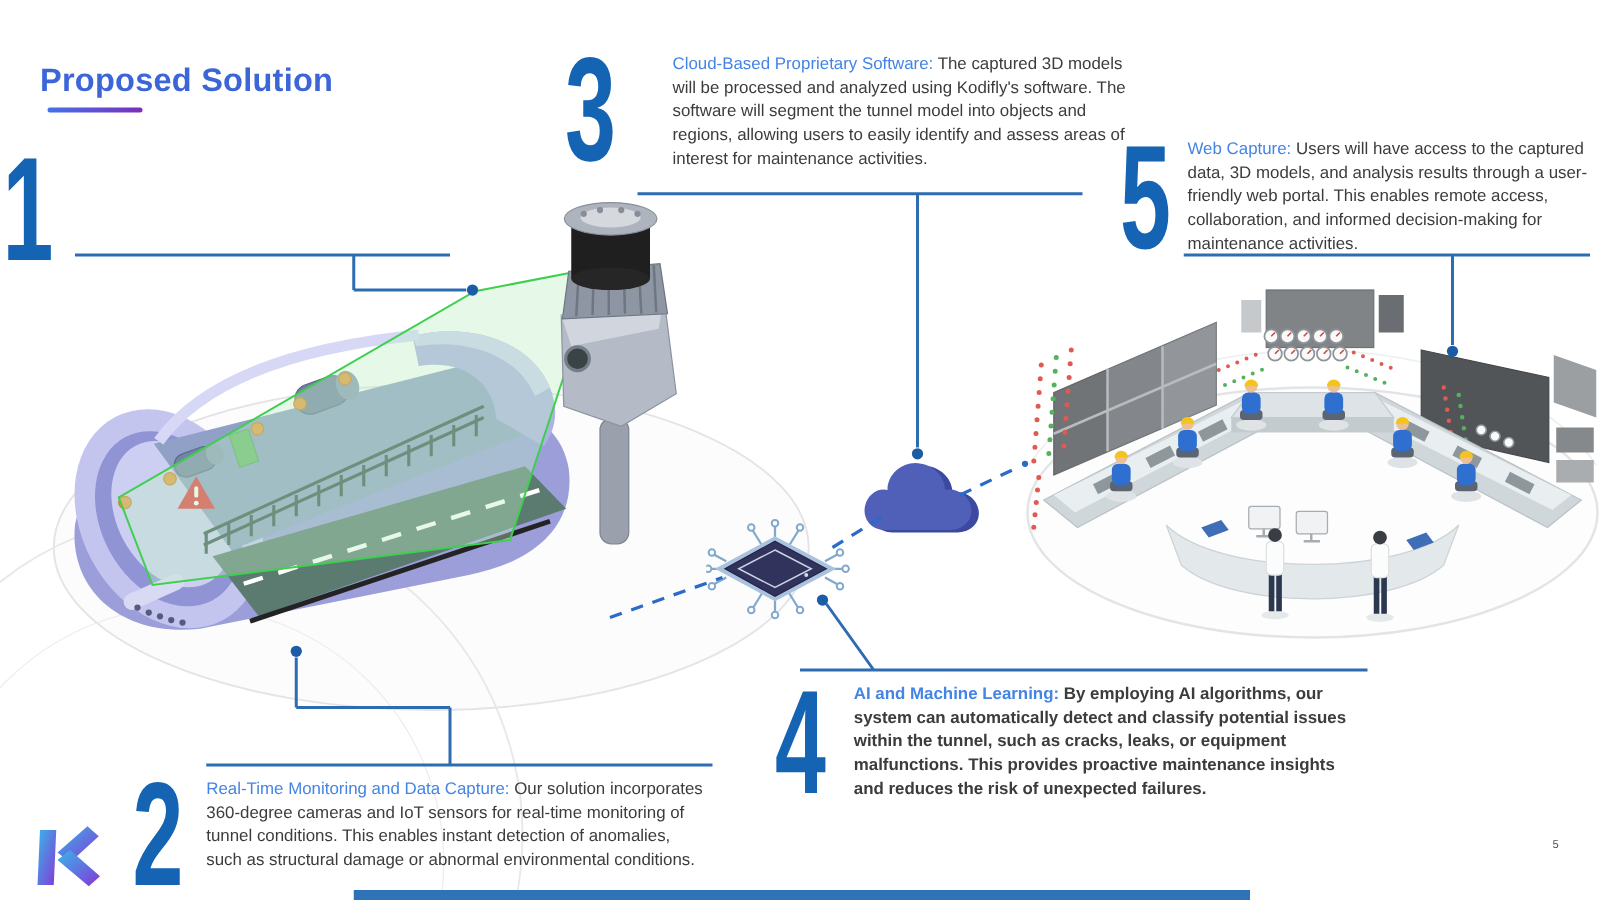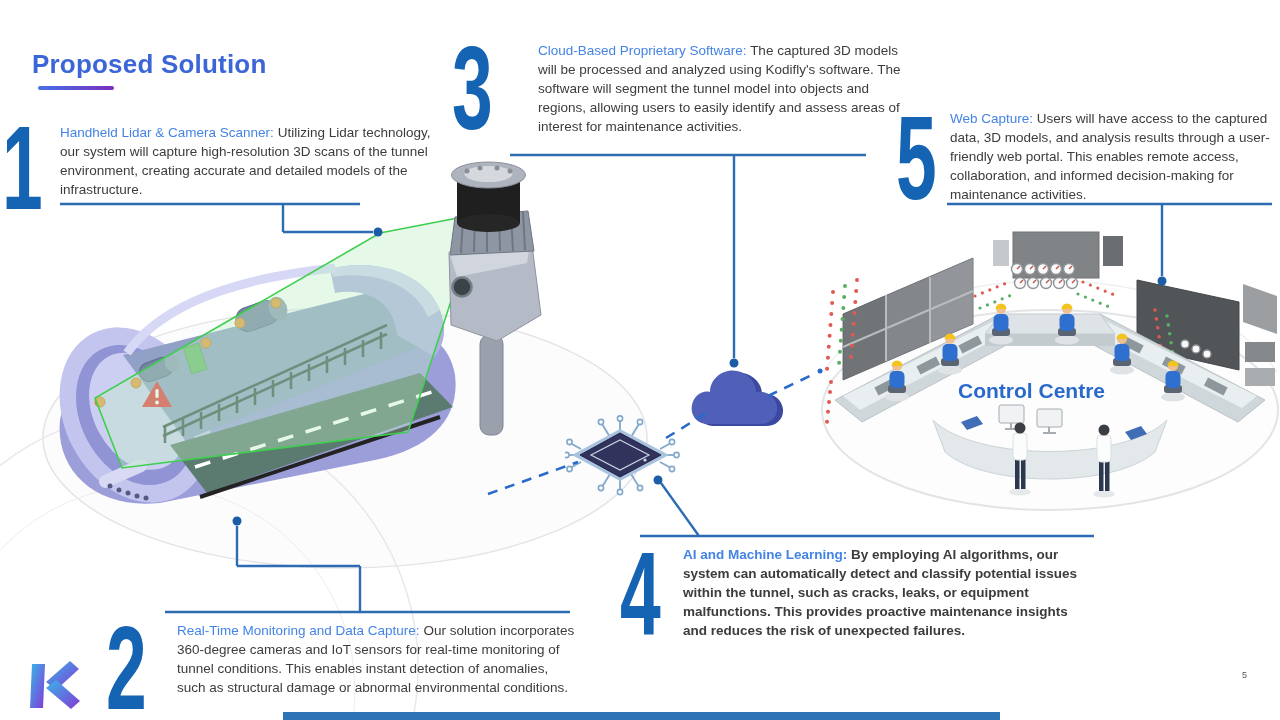--- a/index.html
+++ b/index.html
@@ -309,27 +309,23 @@
       <path d="M666,438 L708,412"></path>
       <path d="M768,396 L814,374"></path>
     </g>
     <circle cx="820" cy="371" r="2.5" fill="#2a6ac8"></circle>
   </svg>
 
   <div class="abs title" style="left:32px;top:49px;text-align:center;">Proposed Solution</div>
   <div class="abs underline" style="left:38px;top:86px;width:76px;"></div>
 
   <div class="abs num" style="left:2px;top:124px;">1</div>
-  <div class="abs tb" style="left:60px;top:123px;width:372px;">
-    <span class="hd">Handheld Lidar &amp; Camera Scanner:</span>
-    <span>Utilizing Lidar technology, our system will capture high-resolution 3D scans of the tunnel environment, creating accurate and detailed models of the infrastructure.</span>
-  </div>
 
   <div class="abs num" style="left:106px;top:624px;">2</div>
-  <div class="abs tb" style="left:165px;top:621px;width:400px;margin-left:12px;">
+  <div class="abs tb" style="left:165px;top:621px;width:400px;">
     <span class="hd">Real-Time Monitoring and Data Capture:</span>
     <span>Our solution incorporates 360-degree cameras and IoT sensors for real-time monitoring of tunnel conditions. This enables instant detection of anomalies, such as structural damage or abnormal environmental conditions.</span>
   </div>
 
   <div class="abs num" style="left:452px;top:44px;">3</div>
   <div class="abs tb" style="left:510px;top:41px;width:372px;margin-left:28px;">
     <span class="hd">Cloud-Based Proprietary Software:</span>
     <span>The captured 3D models will be processed and analyzed using Kodifly's software. The software will segment the tunnel model into objects and regions, allowing users to easily identify and assess areas of interest for maintenance activities.</span>
   </div>
 
@@ -338,21 +334,20 @@
     <span class="hd">AI and Machine Learning:</span>
     <span>By employing AI algorithms, our system can automatically detect and classify potential issues within the tunnel, such as cracks, leaks, or equipment malfunctions. This provides proactive maintenance insights and reduces the risk of unexpected failures.</span>
   </div>
 
   <div class="abs num" style="left:896px;top:114px;">5</div>
   <div class="abs tb" style="left:950px;top:109px;width:340px;">
     <span class="hd">Web Capture:</span>
     <span>Users will have access to the captured data, 3D models, and analysis results through a user-friendly web portal. This enables remote access, collaboration, and informed decision-making for maintenance activities.</span>
   </div>
 
-  <div class="abs cc-label" style="left:958px;top:379px;width:220px;">Control Centre</div>
 
   <svg class="abs" style="left:28px;top:656px;" width="56" height="58" viewBox="0 0 56 58">
     <defs>
       <linearGradient id="kgrad" x1="0" y1="0" x2="1" y2="1">
         <stop offset="0" stop-color="#38b6e8"></stop>
           <stop offset="1" stop-color="#8438d8"></stop>
       </linearGradient>
     </defs>
     <polygon points="4,8 17,8 15,52 2,52" fill="url(#kgrad)"></polygon>
     <polygon points="18,26 42,5 51,13 28,34" fill="url(#kgrad)"></polygon>

